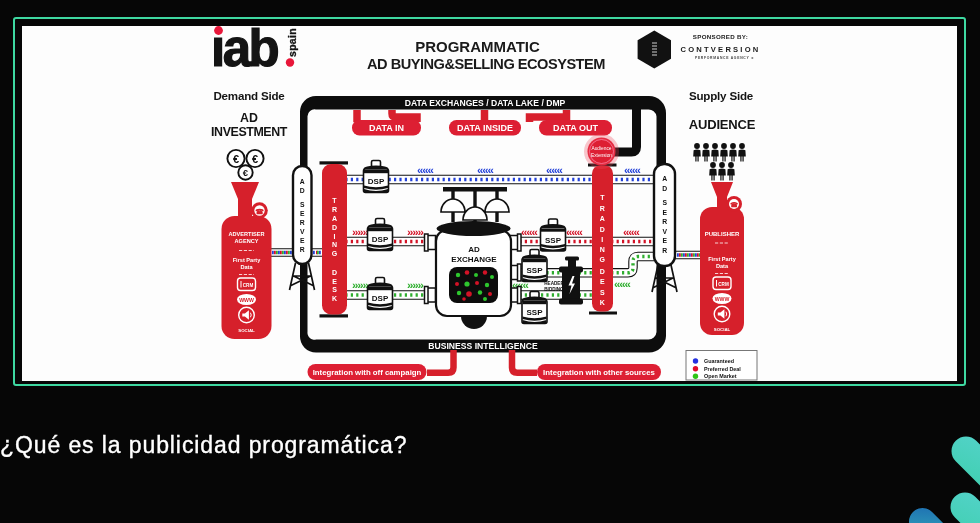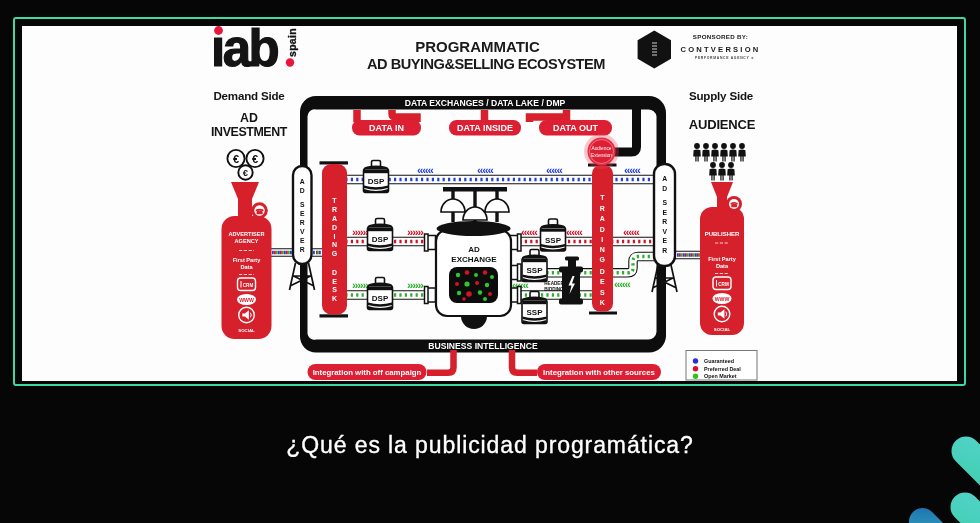--- a/index.html
+++ b/index.html
@@ -1,15 +1,15 @@
 <!DOCTYPE html>
 <html><head><meta charset="utf-8"><style>
 html,body{margin:0;padding:0;background:#060606}
 #page{position:relative;width:980px;height:523px;background:#060606;overflow:hidden;font-family:"Liberation Sans",sans-serif}
-.cap{position:absolute;left:0;top:432px;width:980px;text-align:center;color:#fff;font-size:23px;letter-spacing:0.9px;-webkit-text-stroke:0.35px #fff}
+.cap{position:absolute;left:0;top:432px;width:980px;text-align:left;color:#fff;font-size:23px;letter-spacing:0.9px;-webkit-text-stroke:0.35px #fff}
 </style></head><body>
 <div id="page">
 <div style="position:absolute;left:13px;top:17px;width:949px;height:365px;border:2px solid #3ed8a1;border-radius:3px"></div>
 <svg style="position:absolute;left:22px;top:26px" width="935" height="355" viewBox="22 26 935 355">
 <defs>
 <g id="can">
  <rect x="-4.5" y="1.5" width="9" height="6.5" rx="1.5" fill="#fff" stroke="#111" stroke-width="1.6"></rect>
  <ellipse cx="0" cy="10" rx="12.5" ry="3.4" fill="#111"></ellipse>
  <rect x="-12.5" y="10" width="25" height="23.5" rx="2" fill="#fff" stroke="#111" stroke-width="1.6"></rect>
  <rect x="-12" y="11" width="24" height="3.2" fill="#111"></rect>

